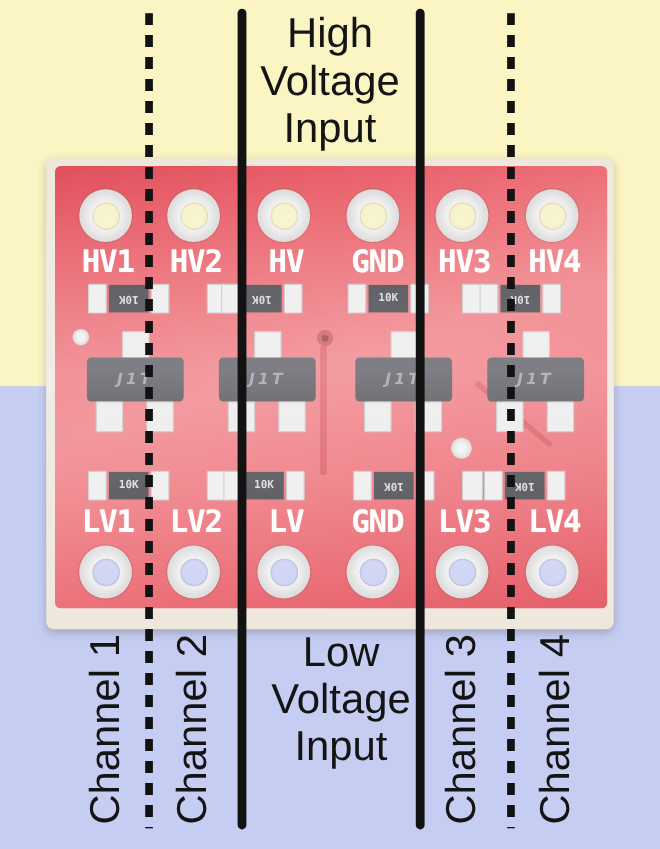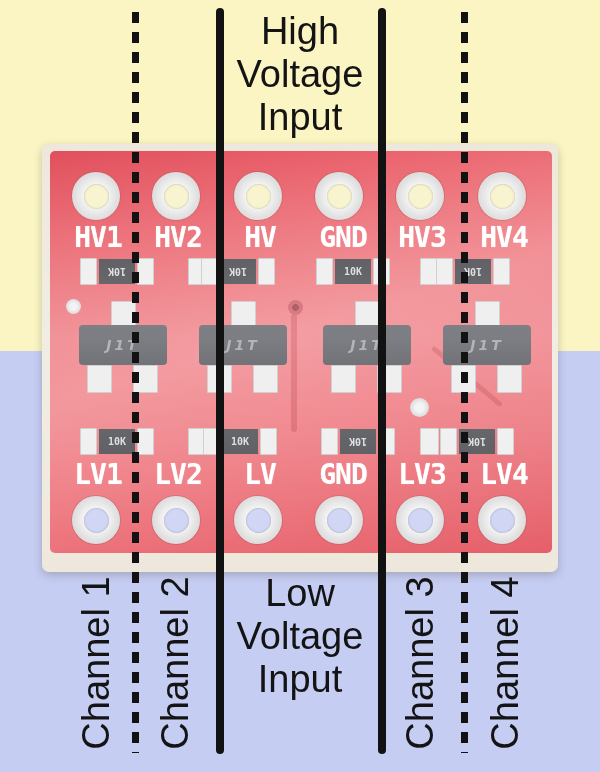--- a/index.html
+++ b/index.html
@@ -72,21 +72,21 @@
     top:12px; height:741px; width:7px;
     background:repeating-linear-gradient(to bottom, #121212 0 11px, transparent 11px 20px);
   }
 
   
   .txt-block {
     position:absolute; z-index:12; text-align:center;
     font-size:38px; line-height:43px; color:#141414;
   }
   .hv-block { left:225px; top:10px; width:150px; }
-  .lv-block { left:210px; top:572px; width:180px; }
+  .lv-block { left:220px; top:572px; width:180px; }
   .channel {
     position:absolute; z-index:12; width:200px; height:44px; line-height:44px;
     text-align:center; font-size:38px; color:#141414;
     transform:rotate(-90deg); white-space:nowrap;
   }
 </style>
 </head>
 <body>
 
 <div class="stage">

